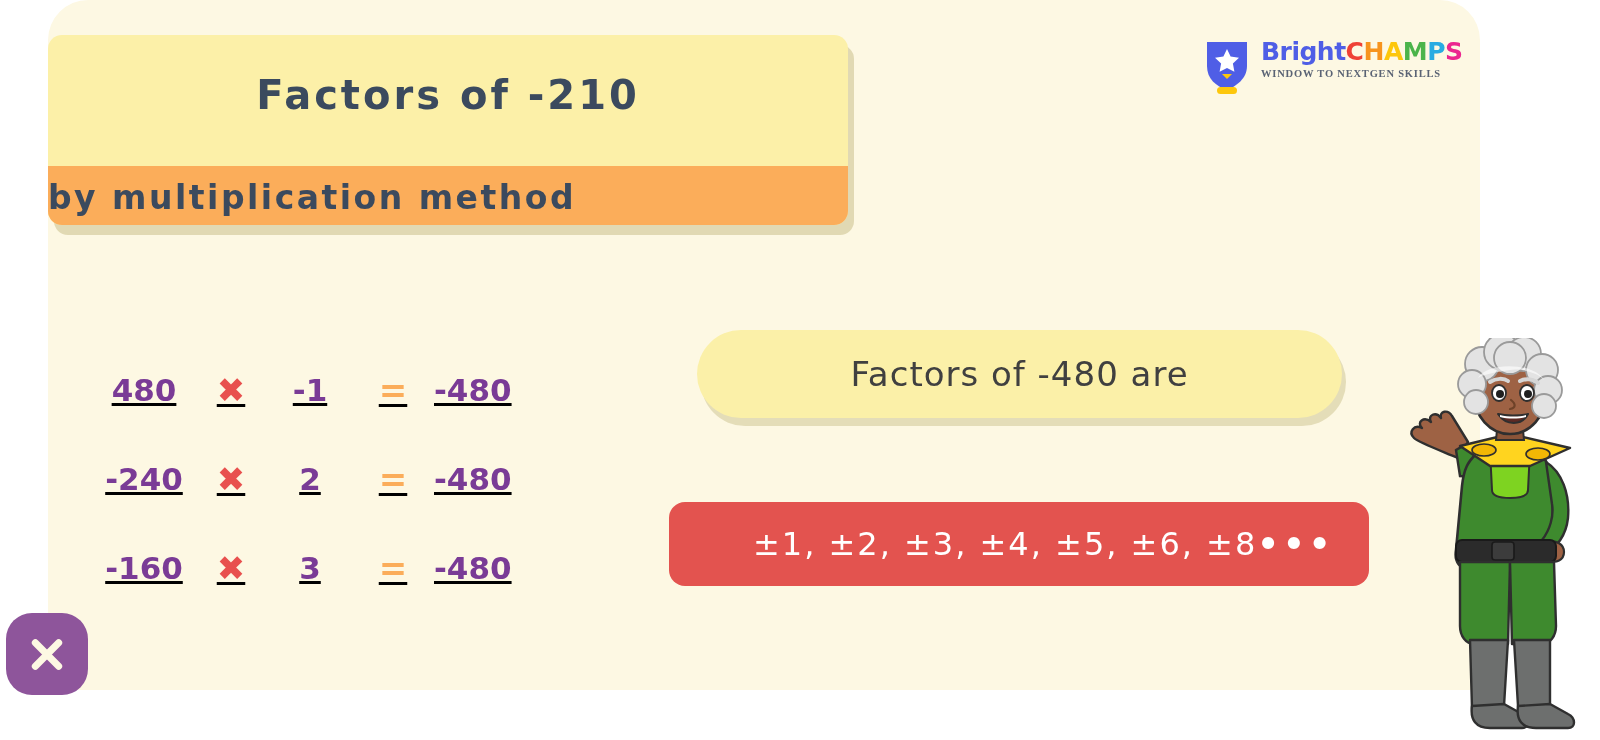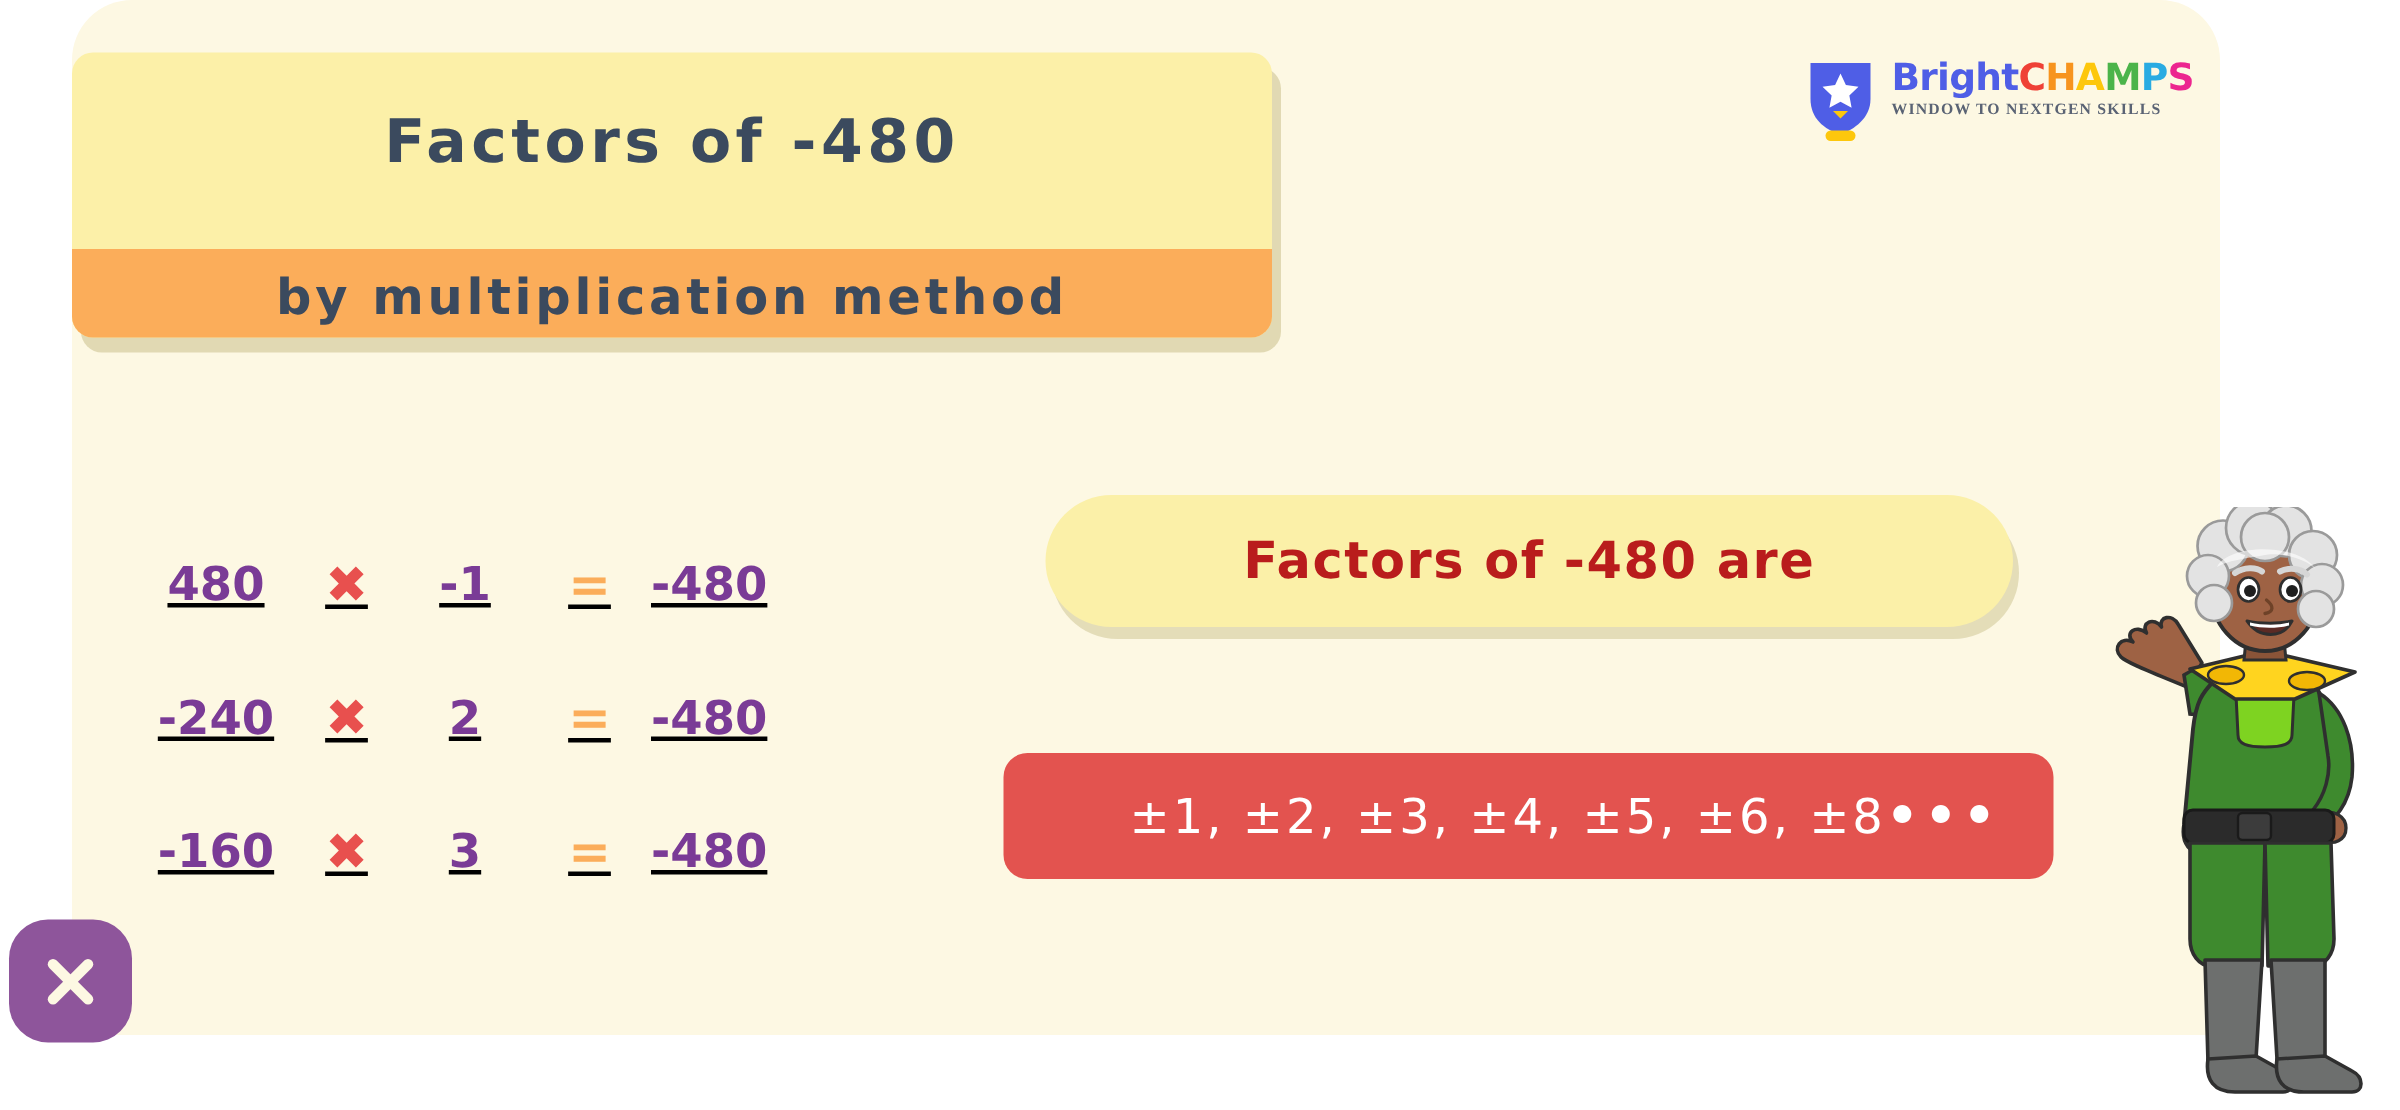--- a/index.html
+++ b/index.html
@@ -62,21 +62,21 @@
   }
   #title-sub-band {
     position: absolute;
     left: 0;
     top: 133px;
     width: 100%;
     height: 60px;
     background: #fbad5a;
     display: flex;
     align-items: center;
-    justify-content: center;
+    justify-content: flex-start;
   }
   #title-sub {
     font-size: 33px;
     font-weight: 700;
     letter-spacing: 2.5px;
     color: #3b4a5e;
   }
   
   #title-sub-band { top: 131px; height: 62px; }
 
@@ -161,23 +161,23 @@
     height: 88px;
     background: #fbf0a8;
     border-radius: 50px;
     box-shadow: 4px 8px 0 rgba(190, 180, 120, 0.40);
     display: flex;
     align-items: center;
     justify-content: center;
   }
   #answer-heading-text {
     font-size: 34px;
-    font-weight: 700;
+    font-weight: 400;
     letter-spacing: 1px;
-    color: #b91c1c;
+    color: #404040;
   }
 
   
   #answer-bar {
     position: absolute;
     left: 669px;
     top: 502px;
     width: 700px;
     height: 84px;
     background: #e3534f;
@@ -236,21 +236,21 @@
     width: 202px;
     height: 402px;
   }
 </style>
 </head>
 <body>
 
 <div id="lesson-card"></div>
 
 <div id="title-block">
-  <div id="title-main">Factors of -480</div>
+  <div id="title-main">Factors of -210</div>
   <div id="title-sub-band">
     <div id="title-sub">by multiplication method</div>
   </div>
 </div>
 
 <div id="brand-logo">
   <div id="shield-icon-wrap">
     <svg width="48" height="58" viewBox="0 0 48 58" xmlns="http://www.w3.org/2000/svg">
       <path d="M4 6 h40 v24 c0 13 -11 20 -20 24 C13 50 4 43 4 30 Z" fill="#4f5ee6"></path>
       <polygon points="24,13 27.6,20.6 36,21.8 29.9,27.6 31.4,35.8 24,31.9 16.6,35.8 18.1,27.6 12,21.8 20.4,20.6" fill="#ffffff"></polygon>

